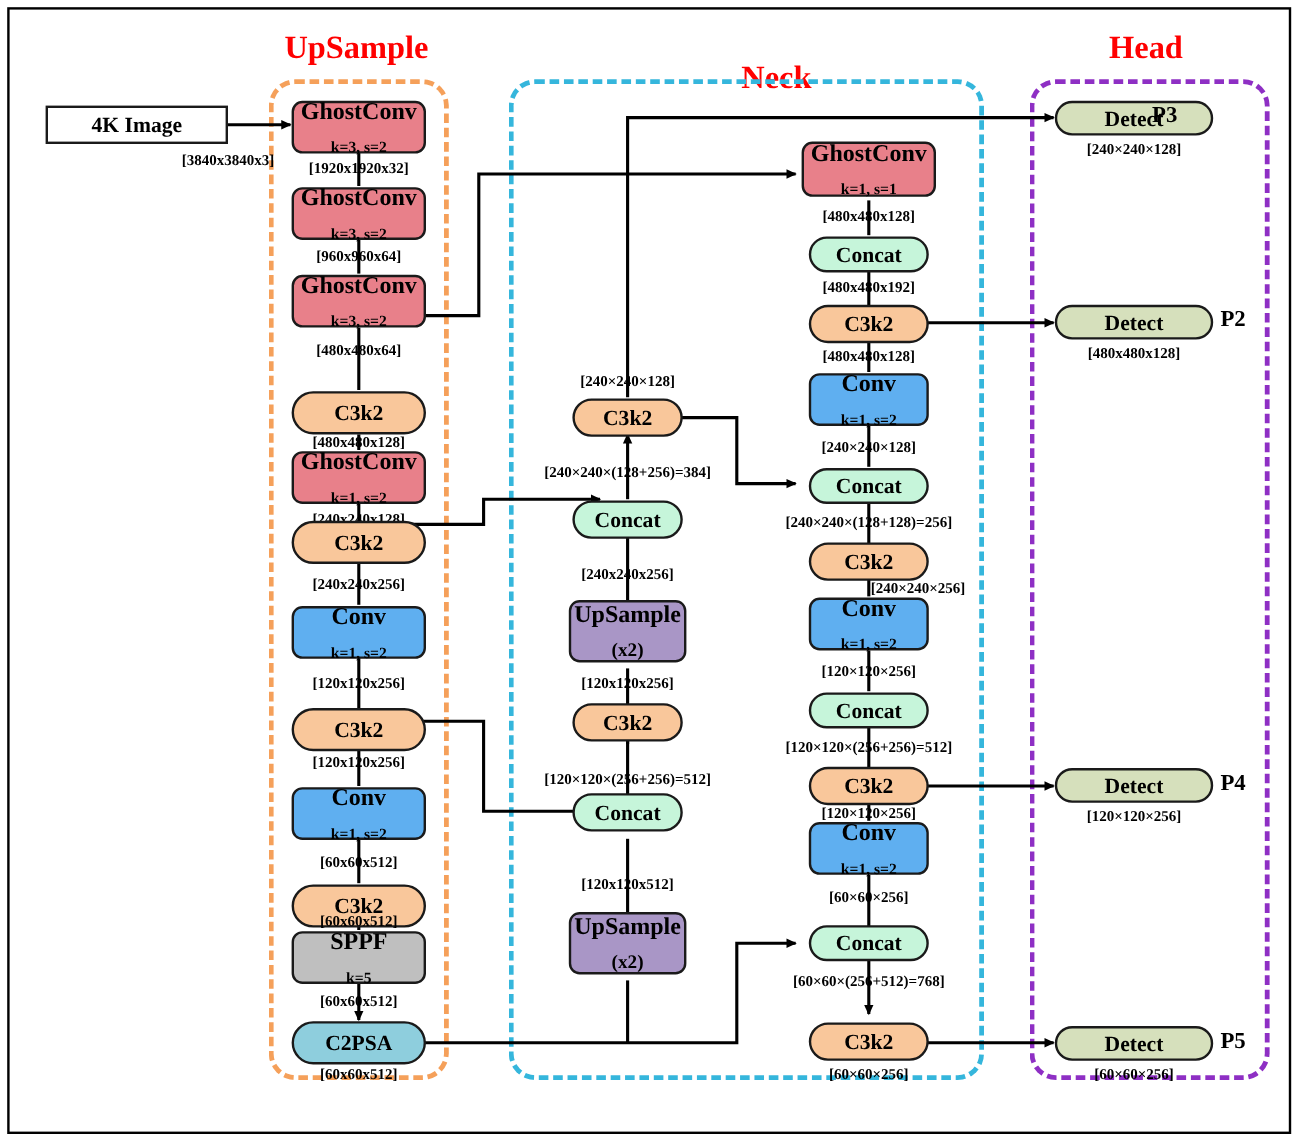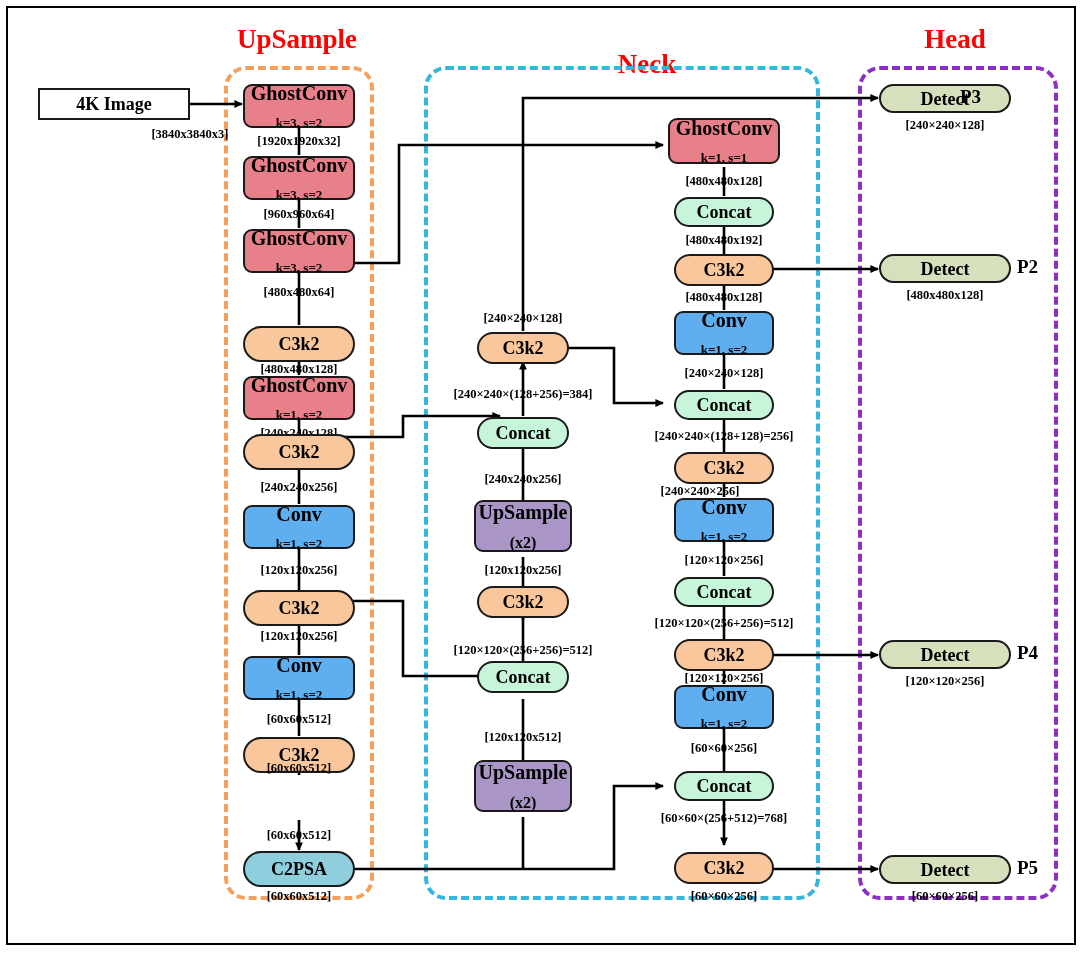--- a/index.html
+++ b/index.html
@@ -146,20 +146,24 @@
     <span class="t1">Conv</span>
     <span class="t2">k=1, s=2</span>
   </div>
   <div class="tensor" style="left:299px;top:719px;">[60x60x512]</div>
 
   <div class="node pill" style="left:299px;top:737px;width:112px;height:36px;background:#F9C79B;">
     <span class="t1">C3k2</span>
   </div>
   <div class="tensor" style="left:299px;top:768px;">[60x60x512]</div>
 
+  <div class="node sq two" style="left:299px;top:776px;width:112px;height:44px;background:#BFBFBF;">
+    <span class="t1">SPPF</span>
+    <span class="t2">k=5</span>
+  </div>
   <div class="tensor" style="left:299px;top:835px;">[60x60x512]</div>
 
   <div class="node pill" style="left:299px;top:851px;width:112px;height:36px;background:#8ECEDD;">
     <span class="t1">C2PSA</span>
   </div>
   <div class="tensor" style="left:299px;top:896px;">[60x60x512]</div>
 
   <div class="tensor" style="left:523px;top:318px;">[240×240×128]</div>
   <div class="node pill" style="left:523px;top:332px;width:92px;height:32px;background:#F9C79B;">
     <span class="t1">C3k2</span>
@@ -205,21 +209,21 @@
     <span class="t2">k=1, s=2</span>
   </div>
   <div class="tensor" style="left:724px;top:373px;">[240×240×128]</div>
   <div class="node pill" style="left:724px;top:390px;width:100px;height:30px;background:#C6F5DA;">
     <span class="t1">Concat</span>
   </div>
   <div class="tensor" style="left:724px;top:436px;">[240×240×(128+128)=256]</div>
   <div class="node pill" style="left:724px;top:452px;width:100px;height:32px;background:#F9C79B;">
     <span class="t1">C3k2</span>
   </div>
-  <div class="tensor" style="left:700px;top:491px;">[240×240×256]</div>
+  <div class="tensor" style="left:765px;top:491px;">[240×240×256]</div>
   <div class="node sq two" style="left:724px;top:498px;width:100px;height:44px;background:#5FAFF0;">
     <span class="t1">Conv</span>
     <span class="t2">k=1, s=2</span>
   </div>
   <div class="tensor" style="left:724px;top:560px;">[120×120×256]</div>
   <div class="node pill" style="left:724px;top:577px;width:100px;height:30px;background:#C6F5DA;">
     <span class="t1">Concat</span>
   </div>
   <div class="tensor" style="left:724px;top:623px;">[120×120×(256+256)=512]</div>
   <div class="node pill" style="left:724px;top:639px;width:100px;height:32px;background:#F9C79B;">

